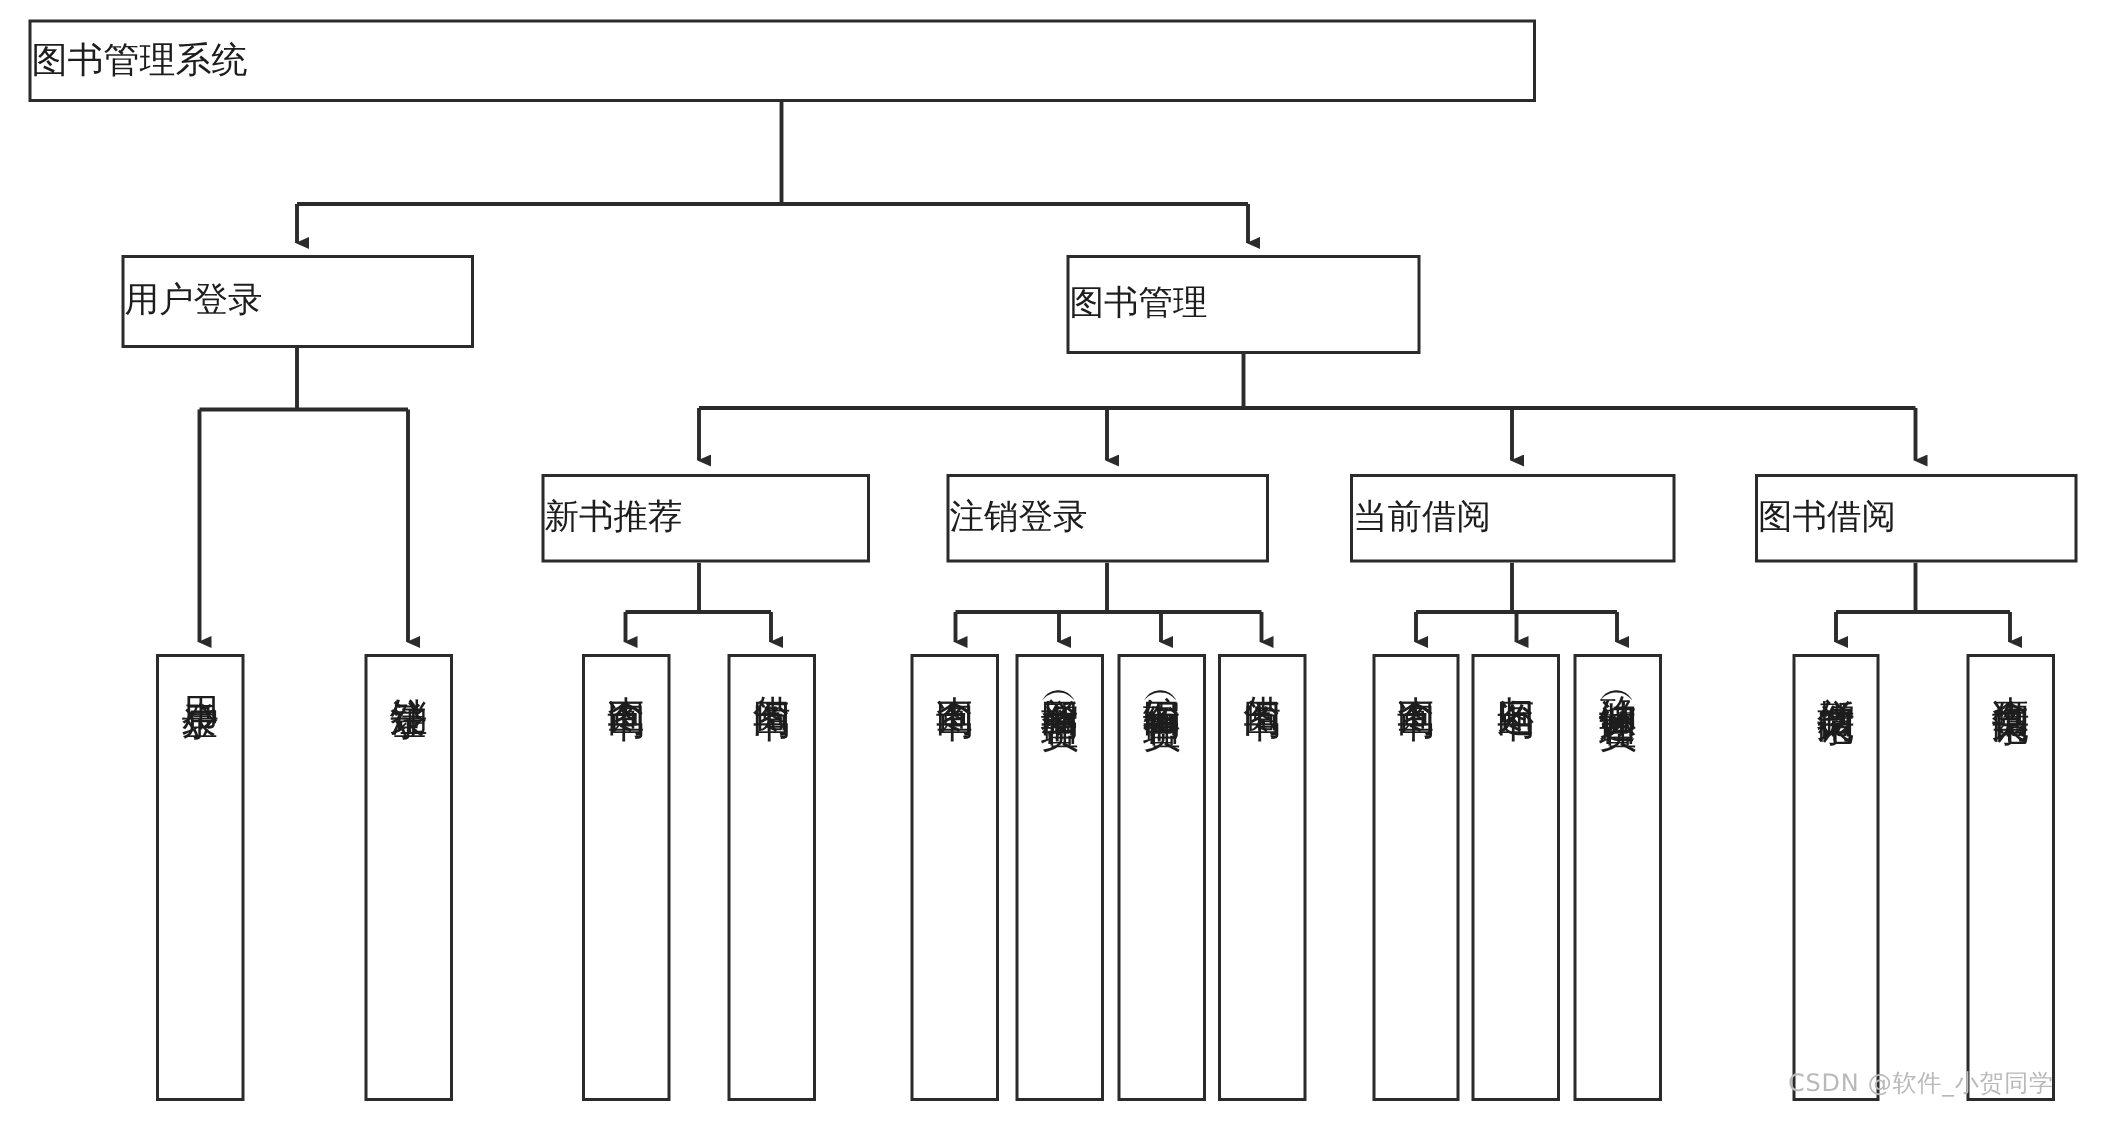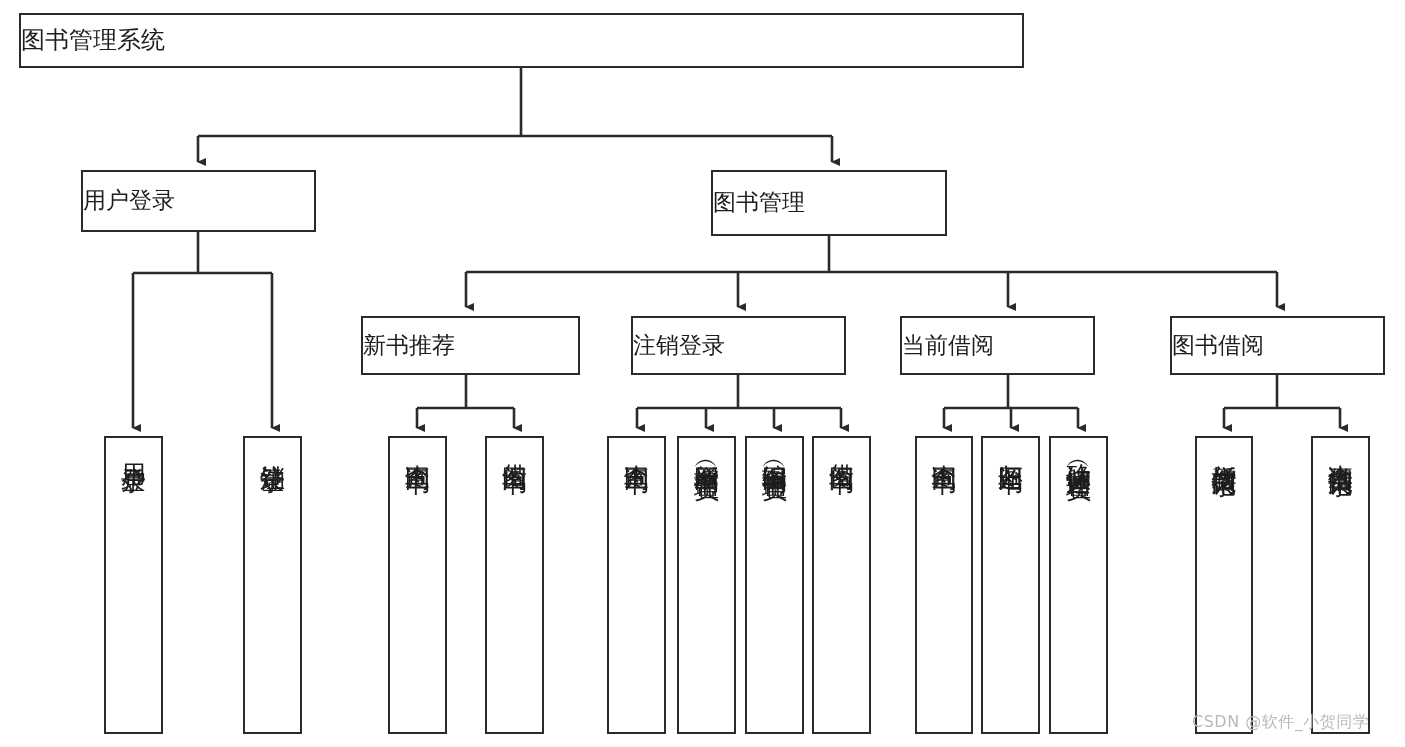--- a/index.html
+++ b/index.html
@@ -138,21 +138,21 @@
   <div class="node horiz" style="left:711px; top:170px; width:236px; height:66px;">
     <span class="label">图书管理</span>
   </div>
 
   <div class="node horiz" style="left:361px; top:316px; width:219px; height:59px;">
     <span class="label">新书推荐</span>
   </div>
   <div class="node horiz" style="left:631px; top:316px; width:215px; height:59px;">
     <span class="label">注销登录</span>
   </div>
-  <div class="node horiz" style="left:900px; top:316px; width:195px; height:59px;">
+  <div class="node horiz" style="left:900px; top:316px; width:217px; height:59px;">
     <span class="label">当前借阅</span>
   </div>
   <div class="node horiz" style="left:1170px; top:316px; width:215px; height:59px;">
     <span class="label">图书借阅</span>
   </div>
 
   <div class="node vert" style="left:104px; top:436px; width:59px; height:298px;">
     <span class="label">用户登录</span>
   </div>
   <div class="node vert" style="left:243px; top:436px; width:59px; height:298px;">

